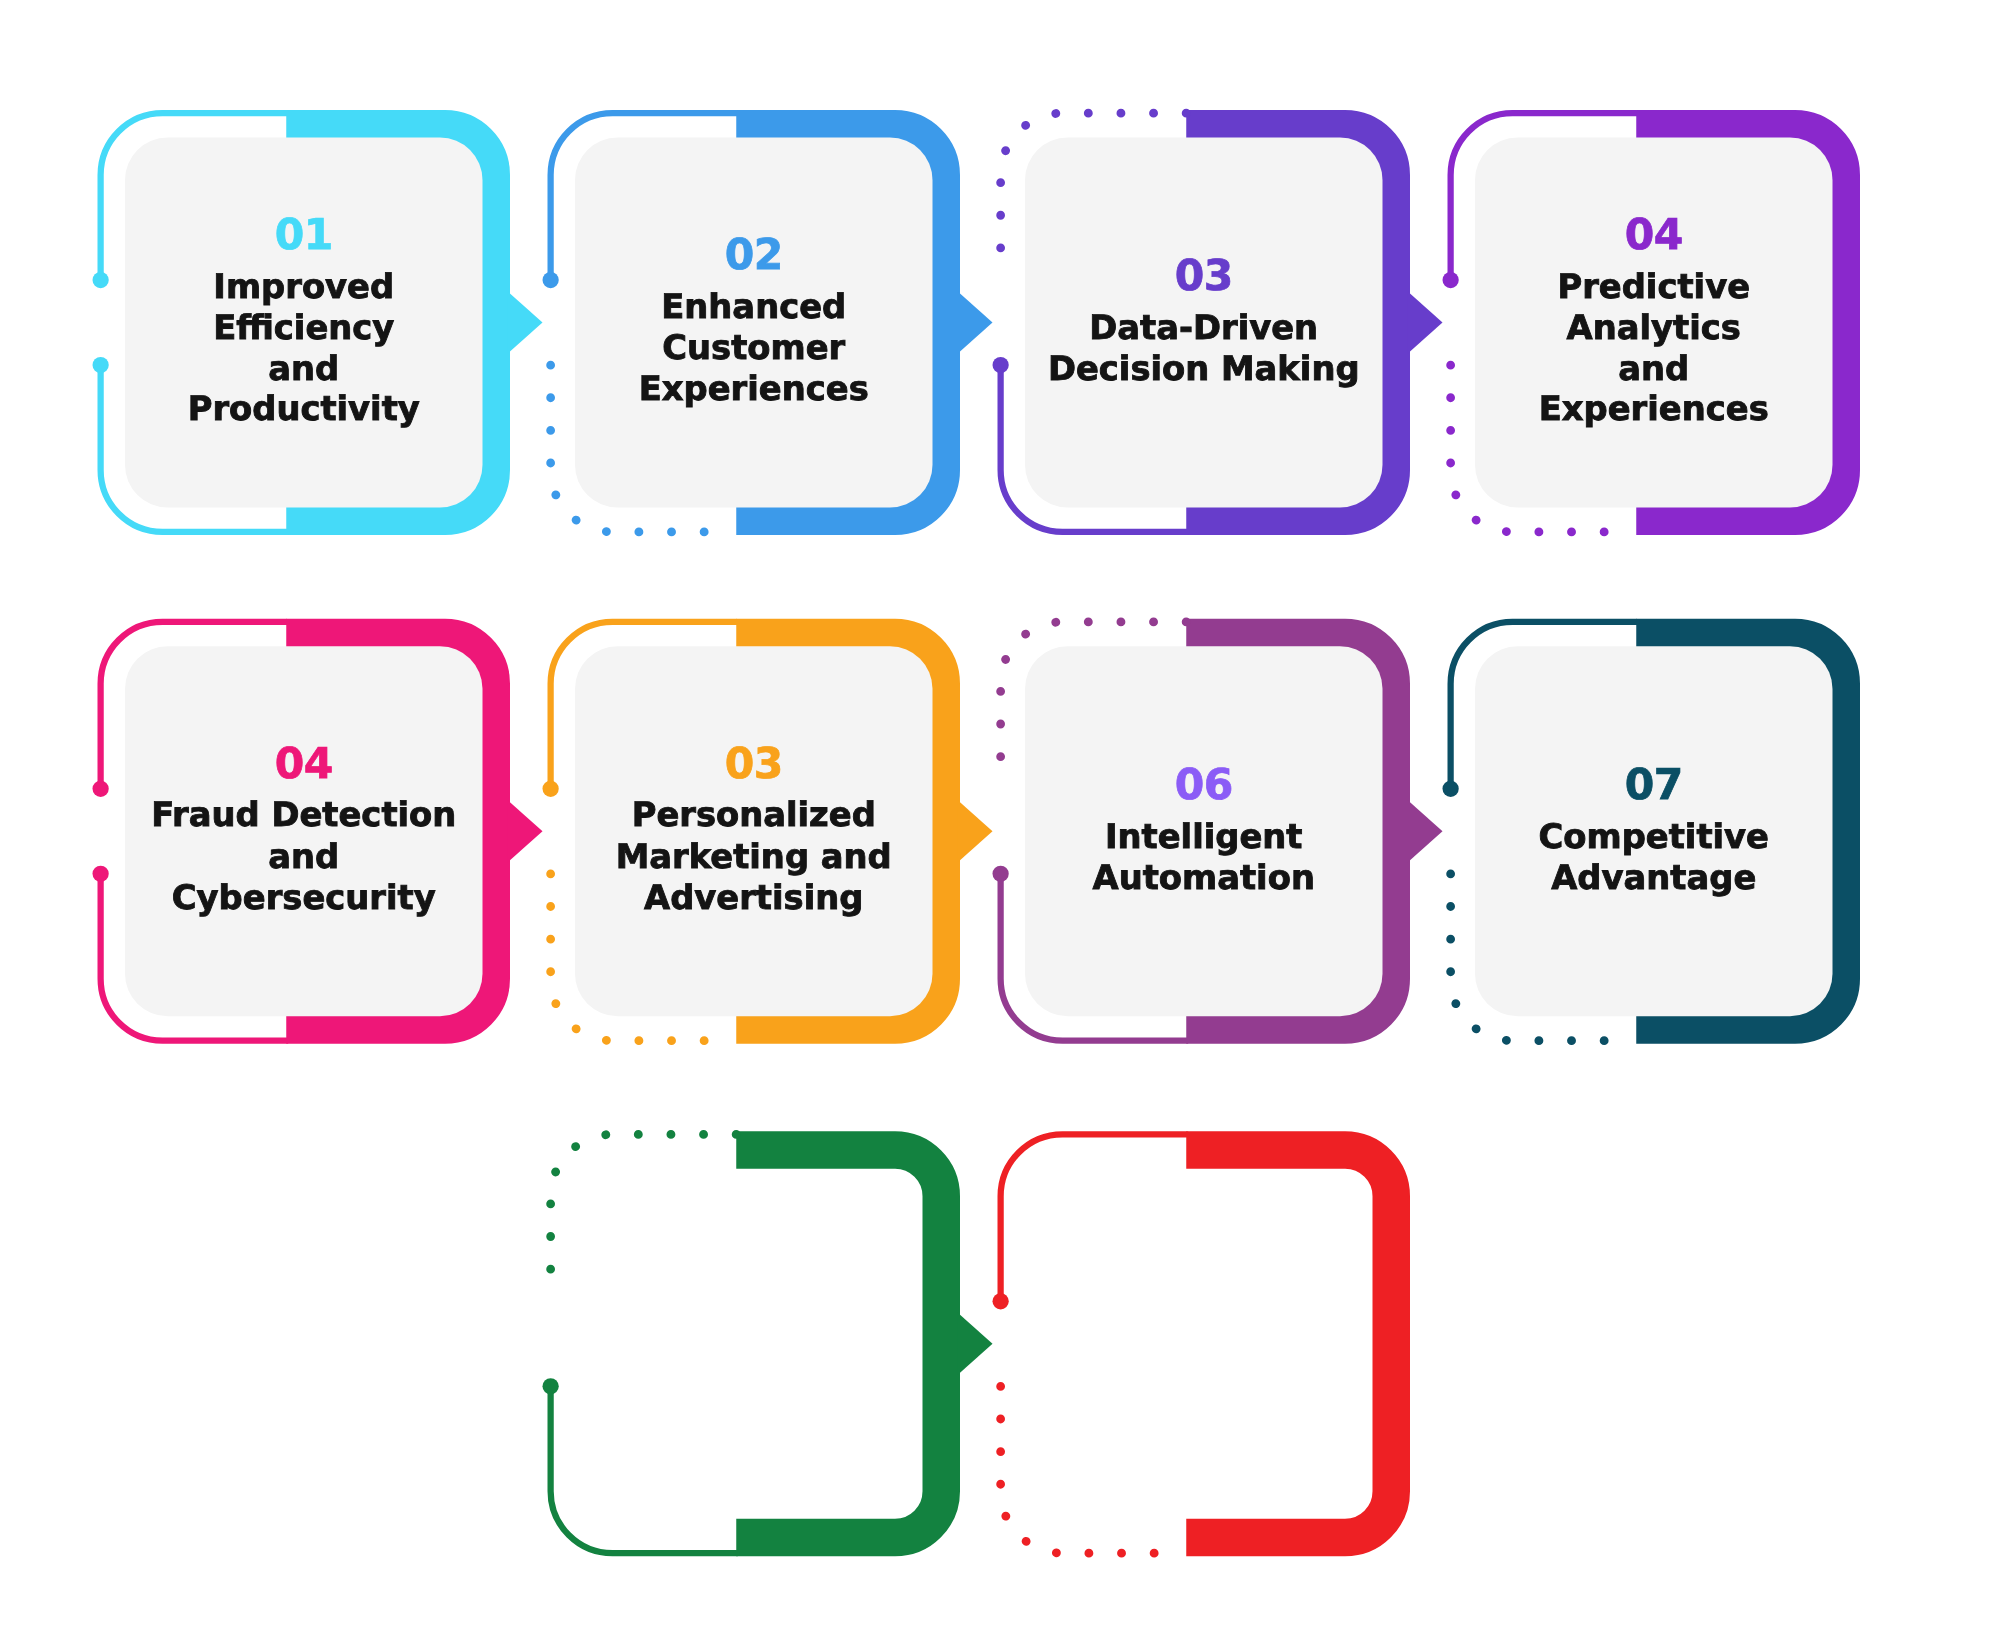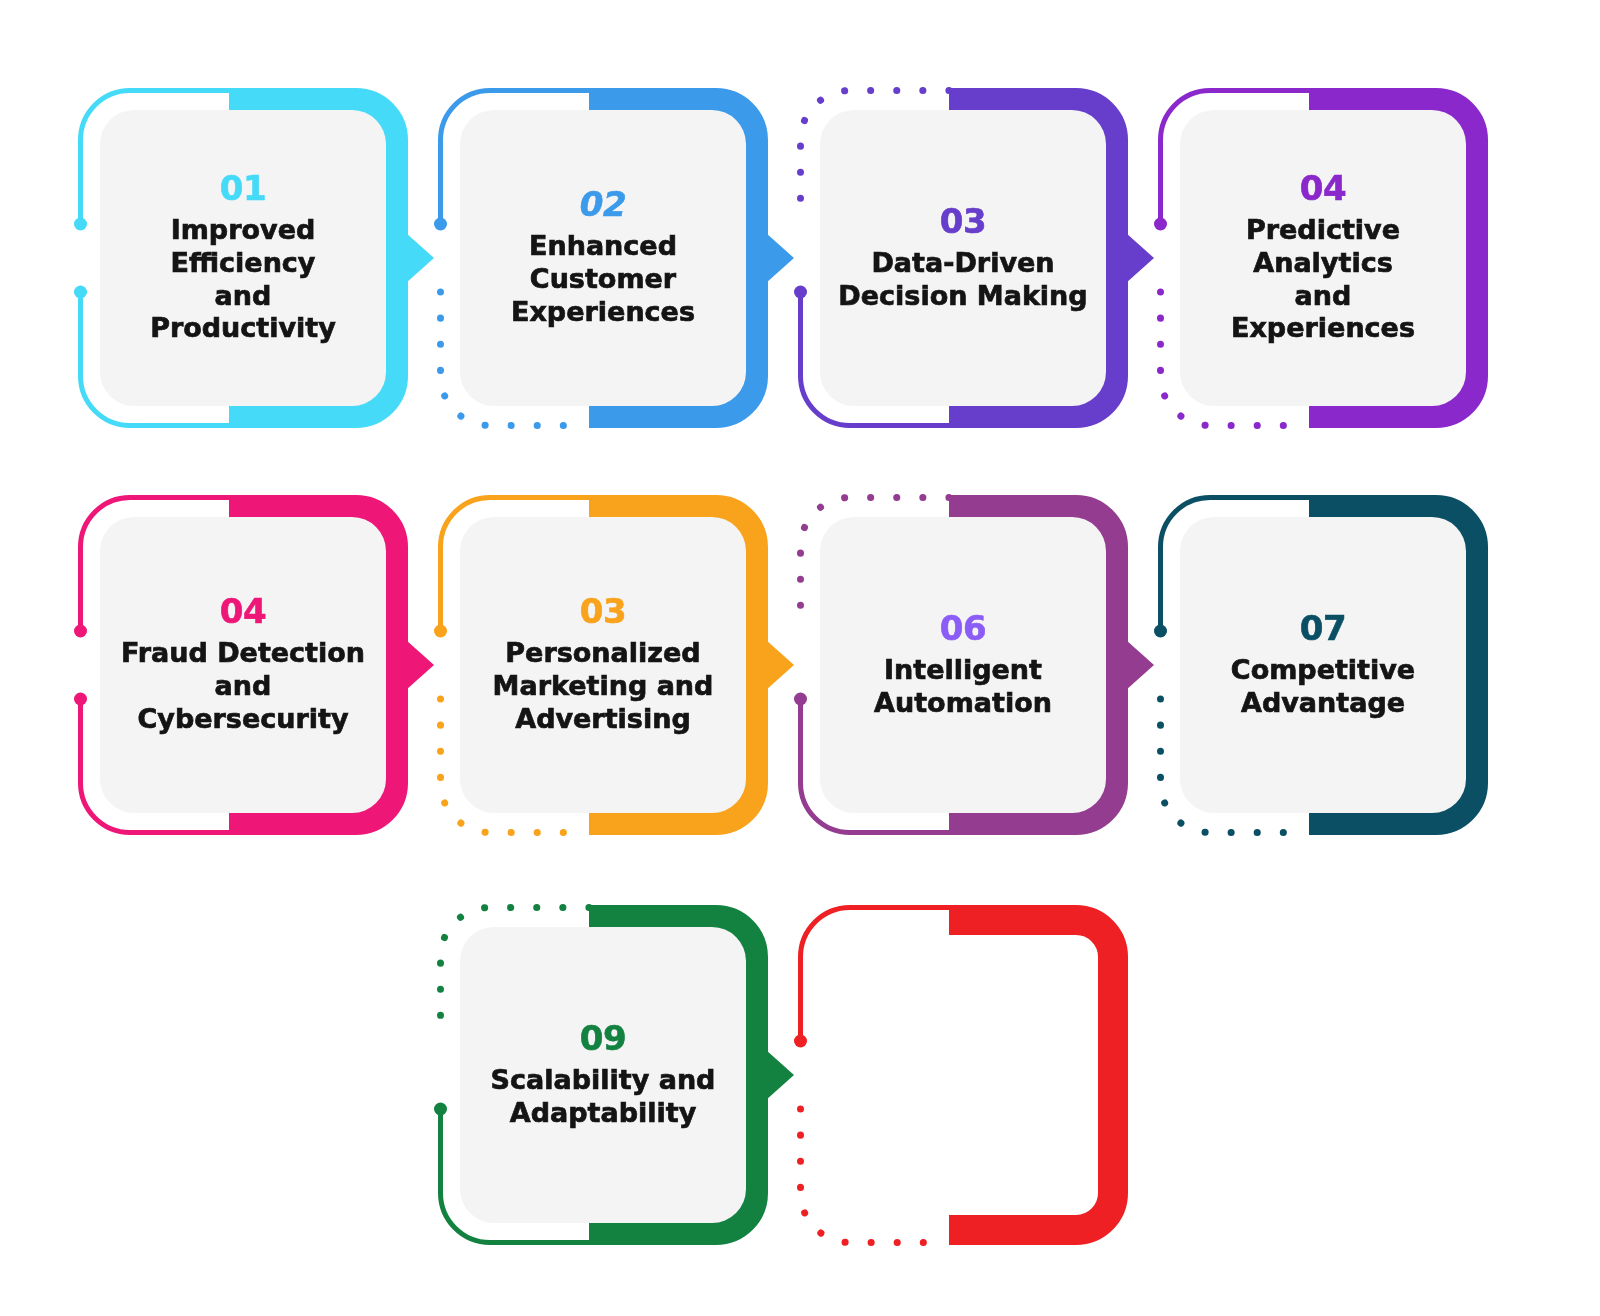--- a/index.html
+++ b/index.html
@@ -107,21 +107,21 @@
         <path d="M 0 2 L 28 27 L 0 52 Z" fill="#45DAF8"></path>
       </svg></div>
     <div class="card" style="left: 438px; top: 88px;">
       <svg class="frame" viewBox="0 0 330 340" width="330" height="340">
         <path d="M 151 15 H 278 A 37 37 0 0 1 315 52 V 288 A 37 37 0 0 1 278 325 H 151" fill="none" stroke="#3C9AEA" stroke-width="30" stroke-linecap="butt"></path>
         <path d="M 151 2.5 H 52 A 49.5 49.5 0 0 0 2.5 52 V 136" fill="none" stroke="#3C9AEA" stroke-width="5" stroke-linecap="round"></path>
         <path d="M 2.5 204 V 288 A 49.5 49.5 0 0 0 52 337.5 H 151" fill="none" stroke="#3C9AEA" stroke-width="7" stroke-linecap="round" stroke-dasharray="0.1 26"></path>
         <circle cx="2.5" cy="136" r="6.5" fill="#3C9AEA"></circle>
       </svg>
       <div class="panel">
-        <div class="num" style="color: rgb(60, 154, 234); font-style: italic;">02</div>
+        <div class="num" style="color: rgb(60, 154, 234);">02</div>
         <div class="title">Enhanced Customer
 Experiences</div>
       </div>
     </div>
     <div class="arrow" style="left: 766px; top: 231px;"><svg viewBox="0 0 30 54" width="30" height="54">
         <path d="M 0 2 L 28 27 L 0 52 Z" fill="#3C9AEA"></path>
       </svg></div>
     <div class="card" style="left: 798px; top: 88px;">
       <svg class="frame" viewBox="0 0 330 340" width="330" height="340">
         <path d="M 151 15 H 278 A 37 37 0 0 1 315 52 V 288 A 37 37 0 0 1 278 325 H 151" fill="none" stroke="#673DCB" stroke-width="30" stroke-linecap="butt"></path>
@@ -214,25 +214,20 @@
 Advantage</div>
       </div>
     </div>
     <div class="card" style="left: 438px; top: 905px;">
       <svg class="frame" viewBox="0 0 330 340" width="330" height="340">
         <path d="M 151 15 H 278 A 37 37 0 0 1 315 52 V 288 A 37 37 0 0 1 278 325 H 151" fill="none" stroke="#138240" stroke-width="30" stroke-linecap="butt"></path>
         <path d="M 151 2.5 H 52 A 49.5 49.5 0 0 0 2.5 52 V 136" fill="none" stroke="#138240" stroke-width="7" stroke-linecap="round" stroke-dasharray="0.1 26"></path>
         <path d="M 2.5 204 V 288 A 49.5 49.5 0 0 0 52 337.5 H 151" fill="none" stroke="#138240" stroke-width="5" stroke-linecap="round"></path>
         <circle cx="2.5" cy="204" r="6.5" fill="#138240"></circle>
       </svg>
-      <div class="panel">
-        <div class="num" style="color: rgb(19, 130, 64);">09</div>
-        <div class="title">Scalability and
-Adaptability</div>
-      </div>
     </div>
     <div class="arrow" style="left: 766px; top: 1048px;"><svg viewBox="0 0 30 54" width="30" height="54">
         <path d="M 0 2 L 28 27 L 0 52 Z" fill="#138240"></path>
       </svg></div>
     <div class="card" style="left: 798px; top: 905px;">
       <svg class="frame" viewBox="0 0 330 340" width="330" height="340">
         <path d="M 151 15 H 278 A 37 37 0 0 1 315 52 V 288 A 37 37 0 0 1 278 325 H 151" fill="none" stroke="#EE2024" stroke-width="30" stroke-linecap="butt"></path>
         <path d="M 151 2.5 H 52 A 49.5 49.5 0 0 0 2.5 52 V 136" fill="none" stroke="#EE2024" stroke-width="5" stroke-linecap="round"></path>
         <path d="M 2.5 204 V 288 A 49.5 49.5 0 0 0 52 337.5 H 151" fill="none" stroke="#EE2024" stroke-width="7" stroke-linecap="round" stroke-dasharray="0.1 26"></path>
         <circle cx="2.5" cy="136" r="6.5" fill="#EE2024"></circle>

